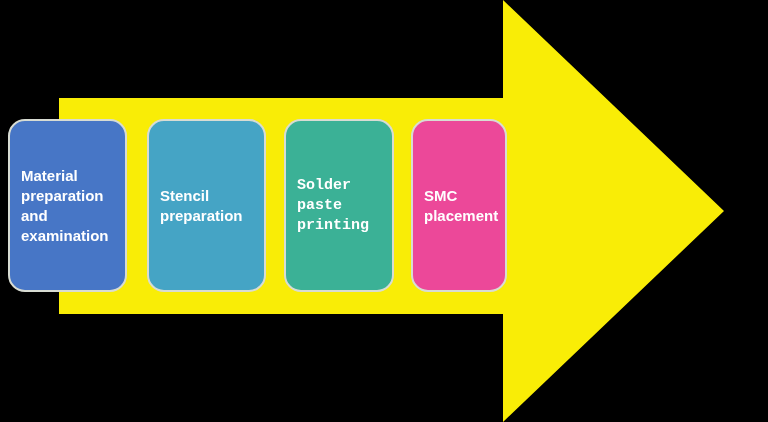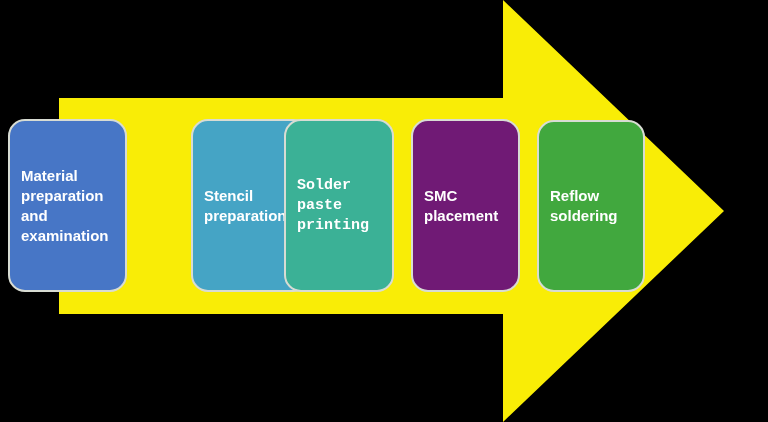--- a/index.html
+++ b/index.html
@@ -53,35 +53,31 @@
     <polygon class="arrow-shape" points="59,98 503,98 503,0 724,211 503,422 503,314 59,314"></polygon>
   </svg>
 
   <div class="step" style="left: 8px; top: 119px; width: 119px; height: 173px; background-color: rgb(71, 118, 198);">
     <span class="step-label">Material
 preparation
 and
 examination</span>
   </div>
 
-  <div class="step" style="left: 147px; top: 119px; width: 119px; height: 173px; background-color: rgb(69, 164, 197); margin-left: 44px;">
+  <div class="step" style="left: 147px; top: 119px; width: 119px; height: 173px; background-color: rgb(69, 164, 197);">
     <span class="step-label">Stencil
 preparation</span>
   </div>
 
   <div class="step" style="left: 284px; top: 119px; width: 110px; height: 173px; background-color: rgb(59, 177, 150); font-family: Liberation Mono, monospace;">
     <span class="step-label">Solder
 paste
 printing</span>
   </div>
 
-  <div class="step" style="left: 411px; top: 119px; width: 109px; height: 173px; background-color: #701a75;">
+  <div class="step" style="left: 411px; top: 119px; width: 96px; height: 173px; background-color: #ec4899;">
     <span class="step-label">SMC
 placement</span>
   </div>
 
-  <div class="step" style="left: 537px; top: 120px; width: 108px; height: 172px; background-color: rgb(65, 168, 62);">
-    <span class="step-label">Reflow
-soldering</span>
-  </div>
 
 
 </div>
 
 </body></html>

